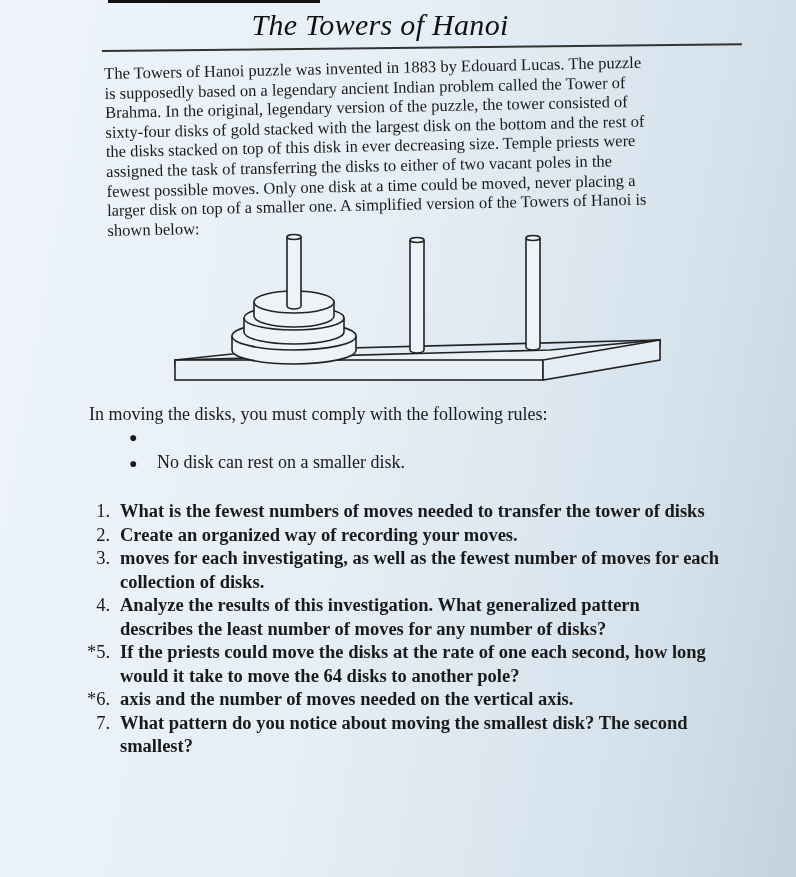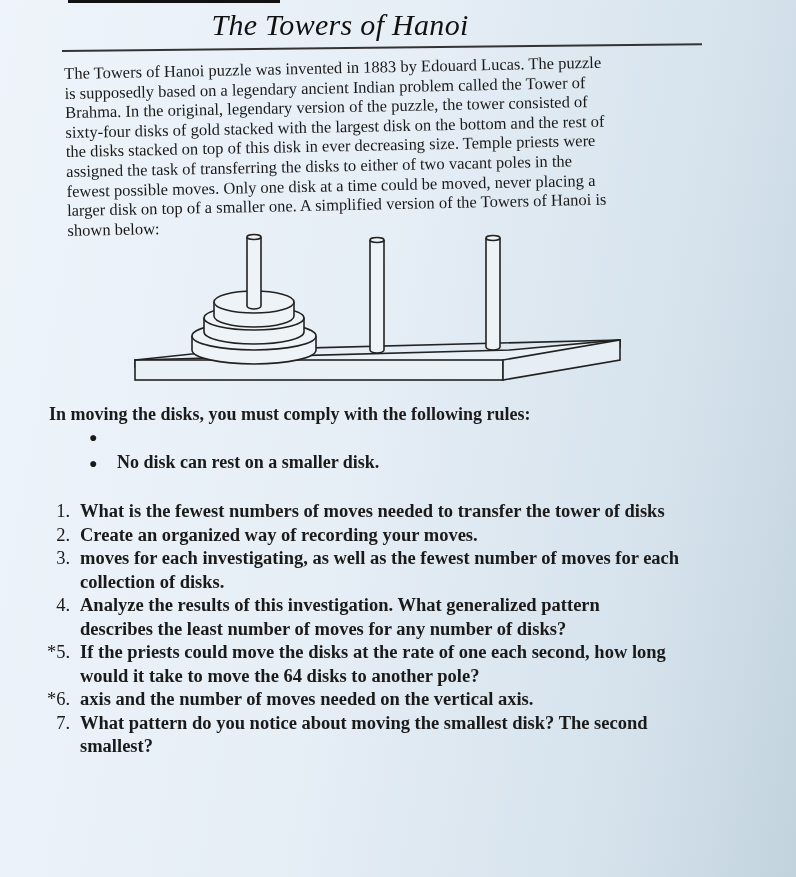--- a/index.html
+++ b/index.html
@@ -2,21 +2,21 @@
 <html><head>
   <meta charset="utf-8">
   <style>
     html, body { margin: 0; padding: 0; }
     body {
       width: 796px; height: 877px; overflow: hidden; position: relative;
       background: linear-gradient(100deg, #eef4fa 0%, #e6eef6 45%, #d5e2ec 80%, #c2d3de 100%);
       font-family: "Liberation Serif", "DejaVu Serif", serif;
       color: #1a1a1a;
     }
-    .page { position: absolute; inset: 0; }
+    .page { position: absolute; inset: 0; margin-left: 40px; }
     .top-bar {
       position: absolute; left: 68px; top: 0; width: 212px; height: 3px;
       background: #111;
     }
     .title {
       position: absolute; left: 0; width: 680px; top: 8px;
       text-align: center; font-style: italic; font-size: 30px; letter-spacing: 0.3px;
       color: #111;
     }
     .title-rule {
@@ -25,21 +25,21 @@
     }
     .intro {
       position: absolute; left: 64px; top: 64px; width: 640px;
       font-size: 16.5px; line-height: 19.6px;
       transform: rotate(-1.2deg); transform-origin: left top;
     }
     .intro .line { white-space: nowrap; display: block; }
     .figure { position: absolute; left: 130px; top: 232px; width: 500px; height: 150px; }
     .rules {
       position: absolute; left: 49px; top: 402px; width: 700px;
-      font-size: 18px; line-height: 24px; font-weight: bold;
+      font-size: 18px; line-height: 24px;
     }
     .rules .bullet-item { display: flex; align-items: baseline; margin-left: 40px; }
     .rules .bullet { width: 28px; font-size: 14px; }
     .questions {
       position: absolute; left: 20px; top: 500px; width: 740px;
       font-size: 18.5px; line-height: 23.5px;
     }
     .q { display: flex; }
     .q .num { width: 50px; text-align: right; padding-right: 10px; flex: none; }
     .q .body { flex: 1; }

